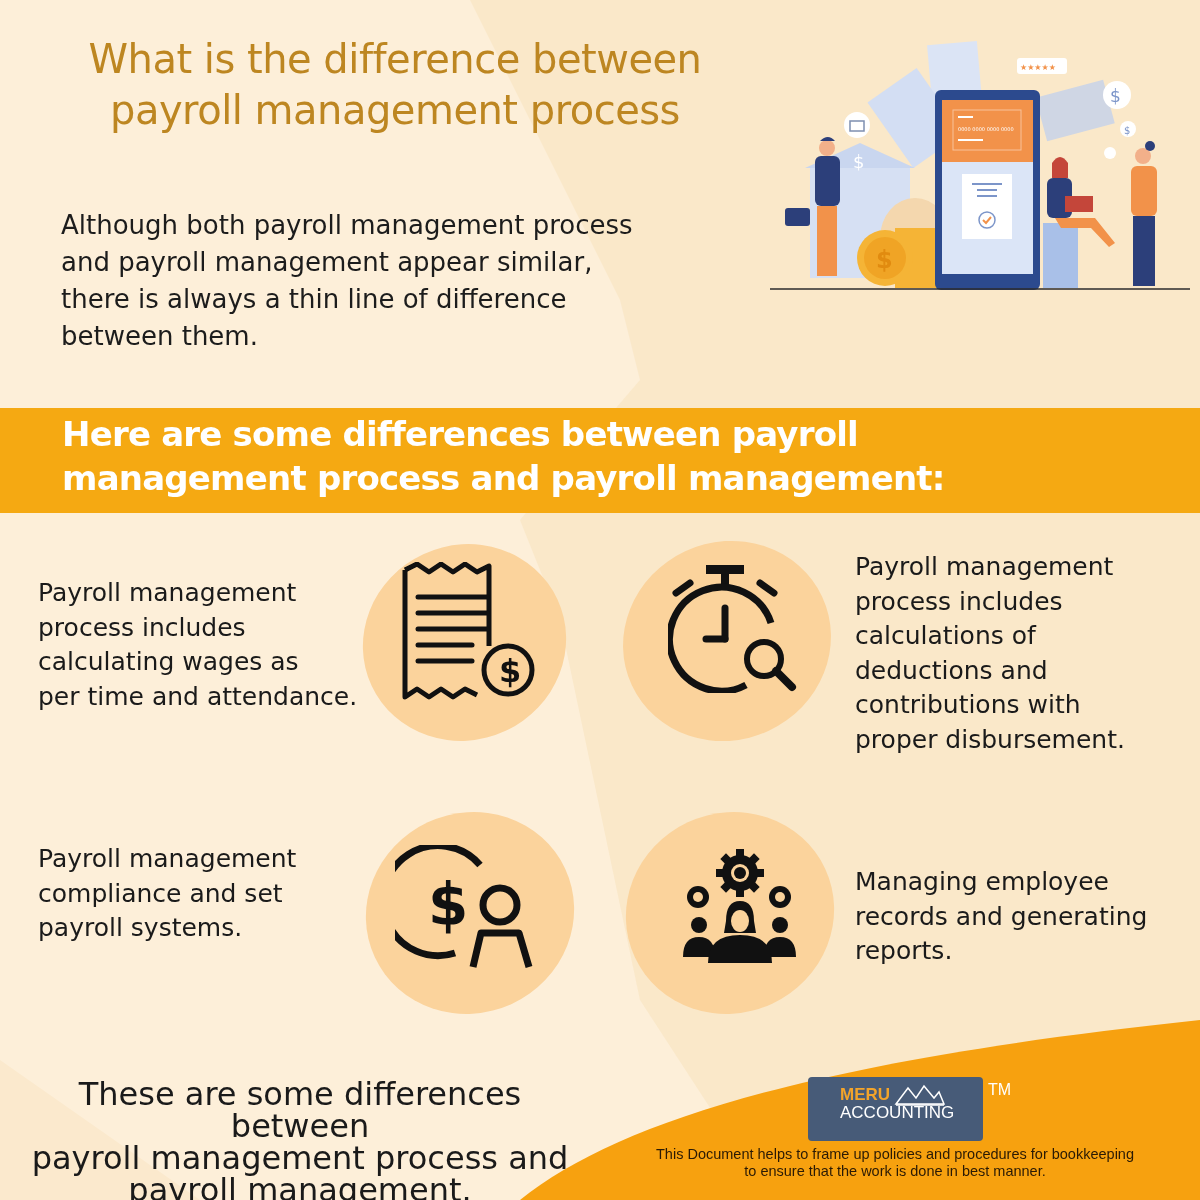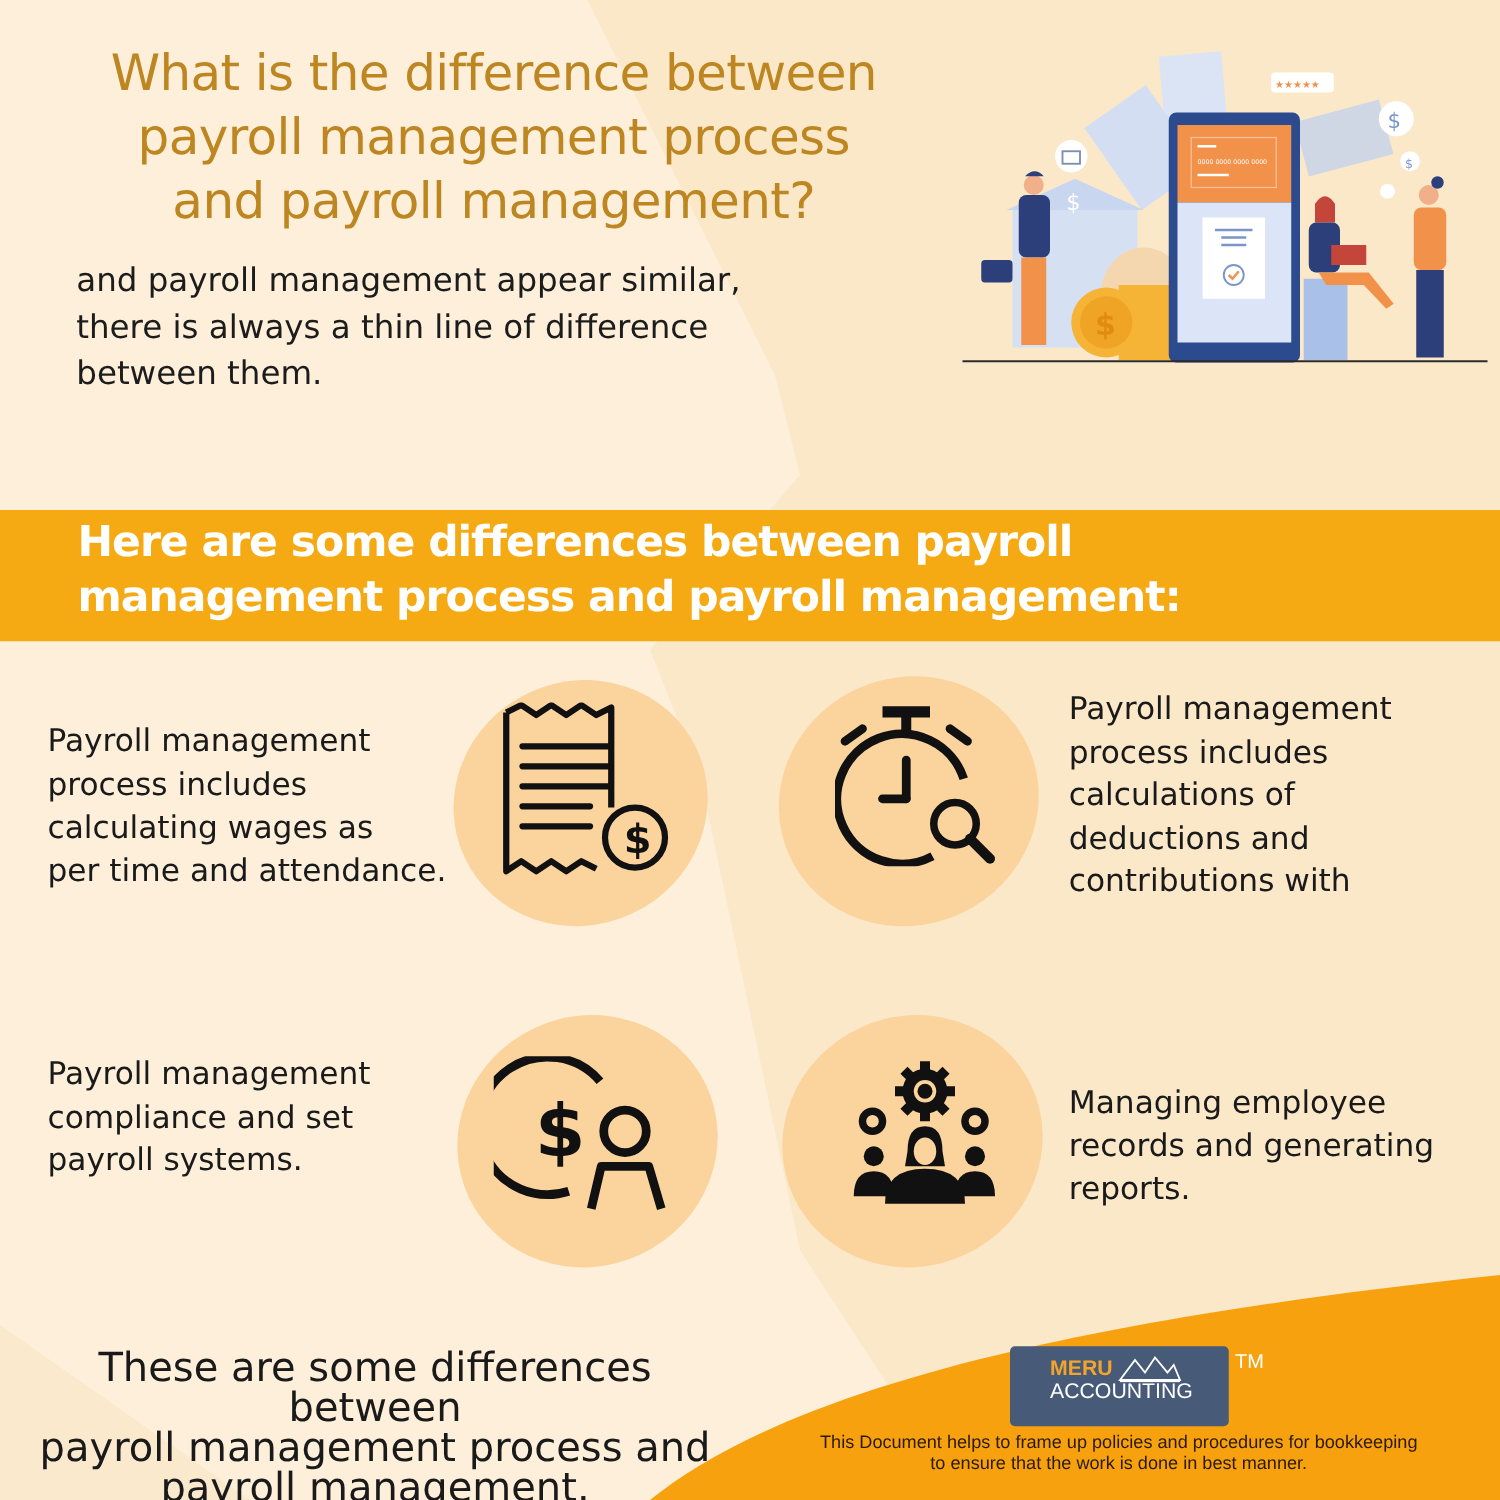--- a/index.html
+++ b/index.html
@@ -86,24 +86,24 @@
 </head>
 <body>
 
 <div class="bg-shape-right"></div>
 <div class="bg-shape-left"></div>
 <div class="footer-wave" style="clip-path: path('M 520 1200 C 620 1120 820 1060 1200 1020 L 1200 1200 Z');"></div>
 
 <h1 class="title">
   <div>What is the difference between</div>
   <div>payroll management process</div>
-  <div>and payroll management?</div>
 </h1>
 
 <div class="intro">
+  <div>Although both payroll management process</div>
   <div>and payroll management appear similar,</div>
   <div>there is always a thin line of difference</div>
   <div>between them.</div>
 </div>
 
 <div class="illustration">
   <svg width="430" height="260" viewBox="0 0 430 260">
 
     <rect x="165" y="5" width="50" height="70" fill="#dbe4f5" transform="rotate(-5 190 40)"></rect>
     <rect x="120" y="40" width="60" height="80" fill="#d3def3" transform="rotate(-35 150 80)"></rect>
@@ -211,20 +211,21 @@
     <circle cx="96" cy="96" r="17" fill="none" stroke="#111" stroke-width="6"></circle>
     <line x1="108" y1="108" x2="124" y2="124" stroke="#111" stroke-width="8" stroke-linecap="round"></line>
   </svg>
 </div>
 <div class="item-text" style="left:855px; top:550px; width:340px;">
   <div>Payroll management</div>
   <div>process includes</div>
   <div>calculations of</div>
   <div>deductions and</div>
   <div>contributions with</div>
+  <div>proper disbursement.</div>
 </div>
 
 <div class="item-text" style="left:38px; top:842px; width:340px;">
   <div>Payroll management</div>
   <div>compliance and set</div>
   <div>payroll systems.</div>
 </div>
 <div class="icon-wrap" style="left:395px; top:845px;">
   <svg width="150" height="125" viewBox="0 0 150 125">
     <path d="M85 20 A 55 55 0 1 0 60 108" fill="none" stroke="#111" stroke-width="7"></path>

